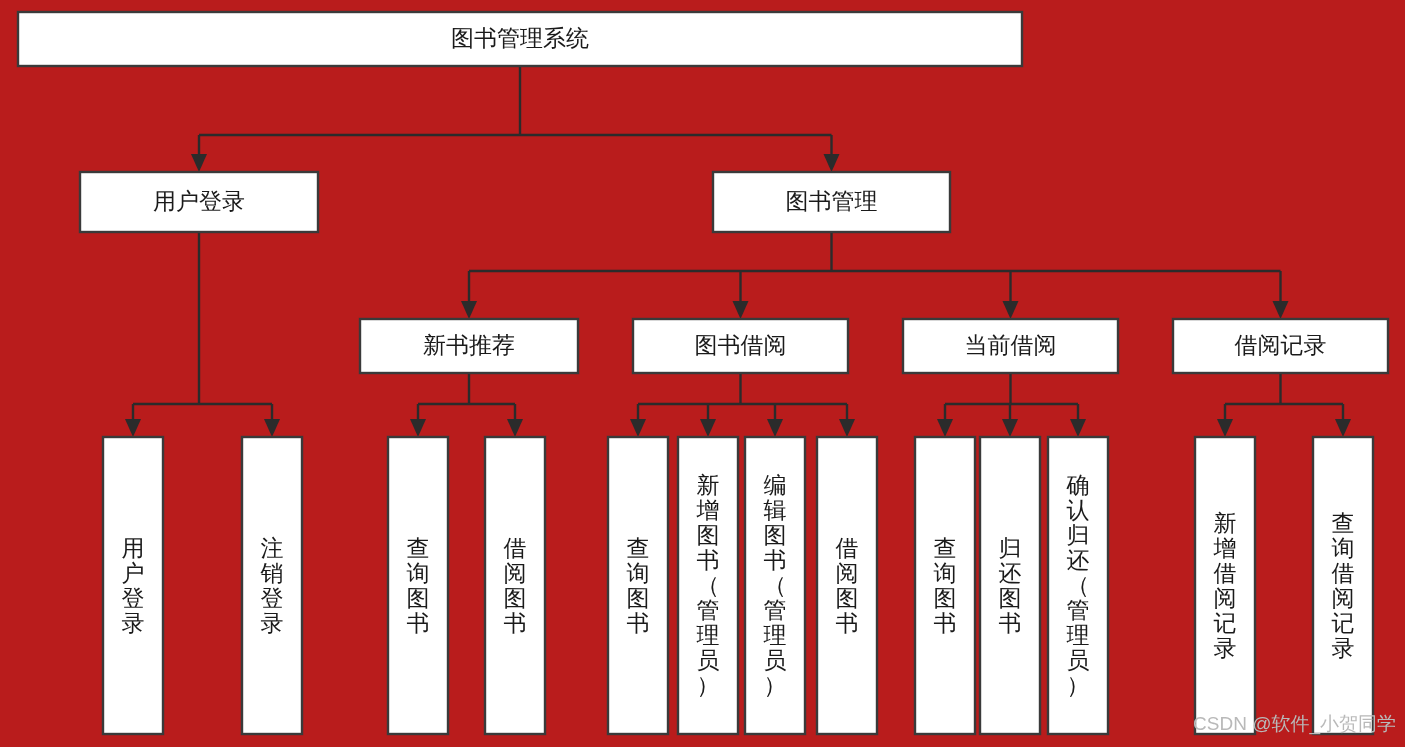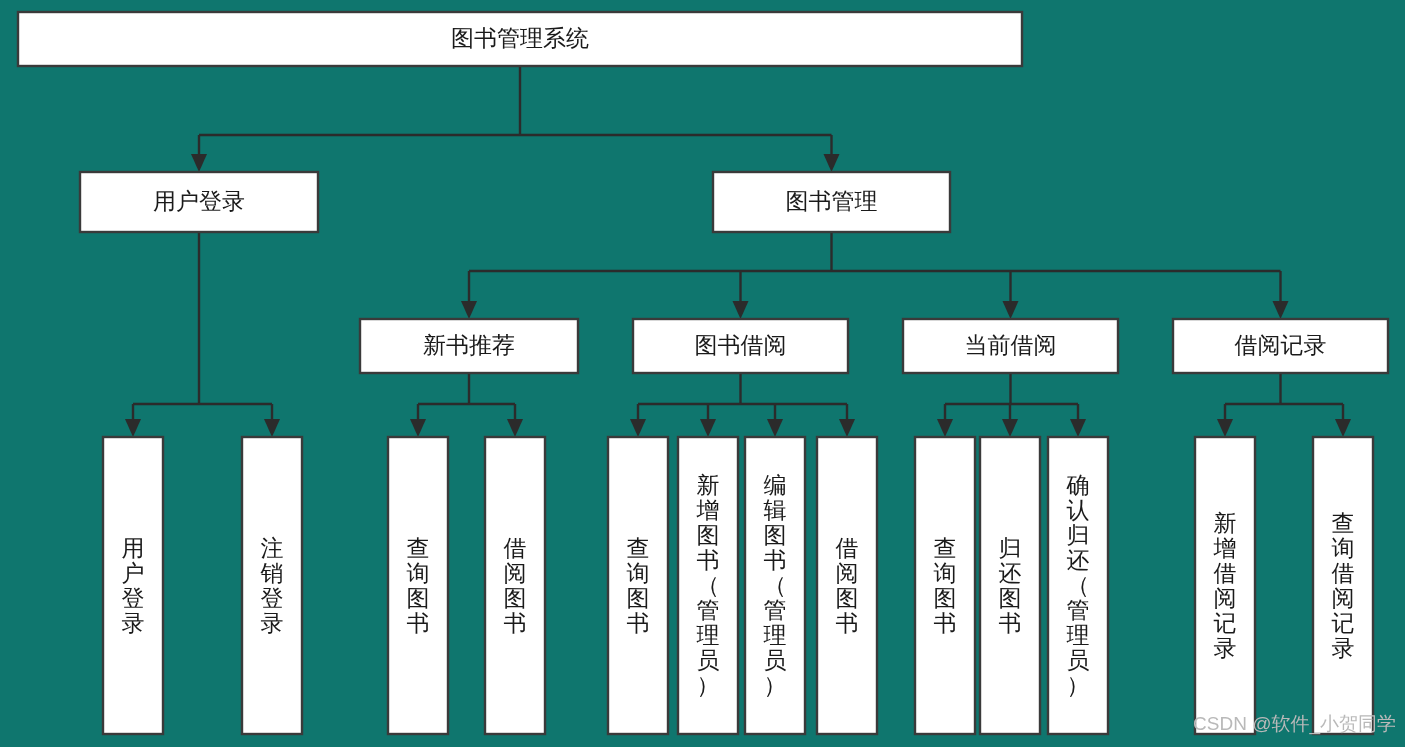--- a/index.html
+++ b/index.html
@@ -7,21 +7,21 @@
     padding: 0;
     background: #ffffff;
   }
   body {
     font-family: "Liberation Sans", "DejaVu Sans", sans-serif;
   }
   #diagram-root {
     position: relative;
     width: 1405px;
     height: 747px;
-    background: #0f766e;
+    background: #b91c1c;
     overflow: hidden;
   }
   svg#chart-svg {
     position: absolute;
     left: 0;
     top: 0;
     width: 1405px;
     height: 747px;
     display: block;
   }

